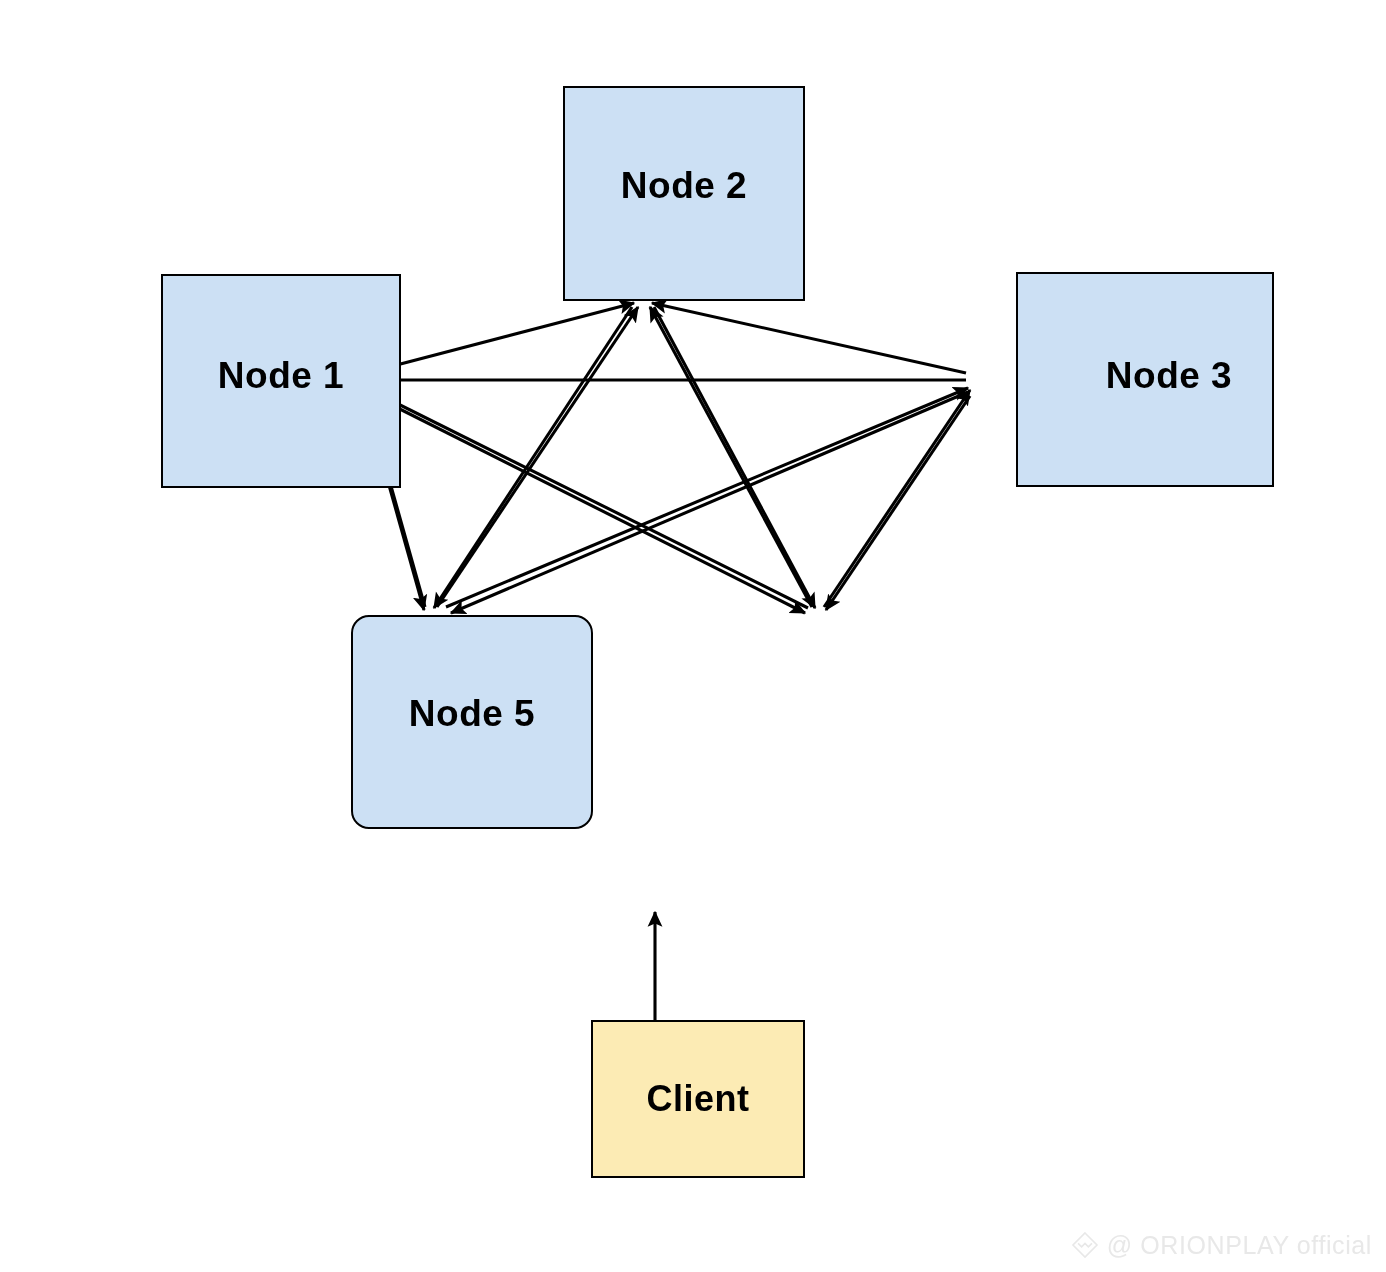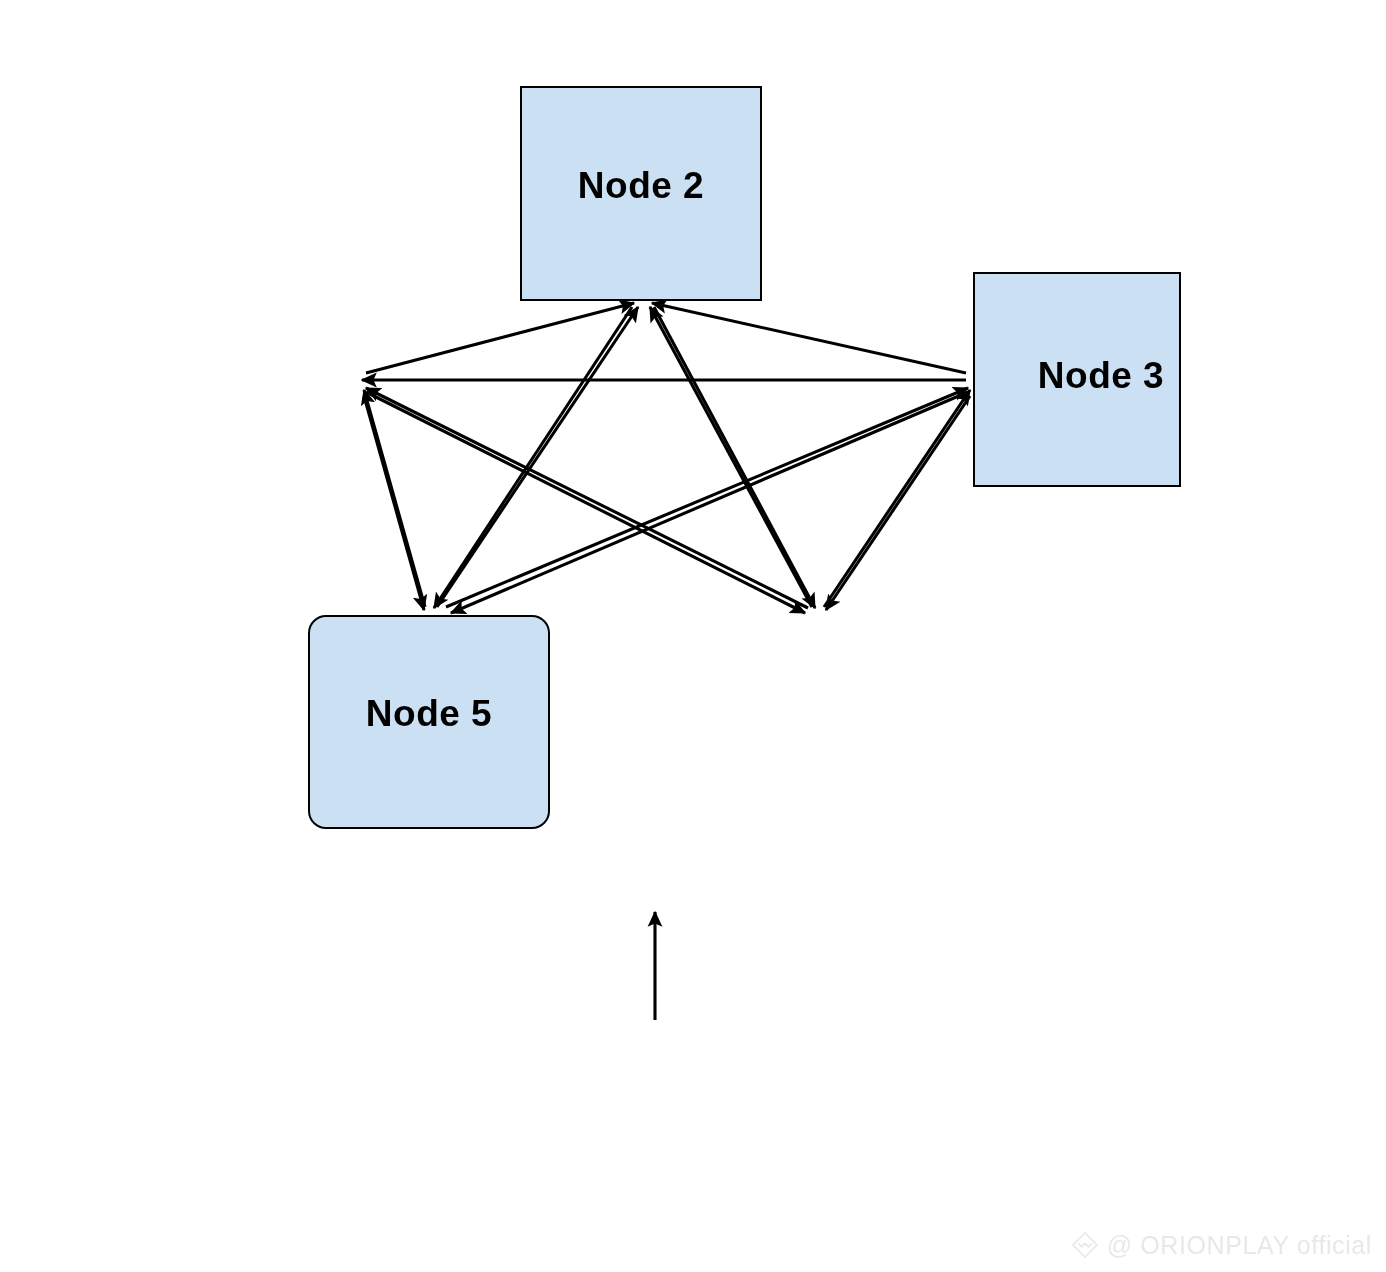--- a/index.html
+++ b/index.html
@@ -29,20 +29,21 @@
     position: absolute;
     box-sizing: border-box;
     border: 2px solid #000000;
     display: flex;
     align-items: center;
     justify-content: center;
     font-weight: bold;
     color: #000000;
     letter-spacing: 0.5px;
     z-index: 5;
+    margin-left: 43px;
   }
   .node-blue { background: #cce0f4; }
   .node-yellow { background: #fcebb4; }
   .node-label {
     display: block;
     line-height: 1;
     white-space: nowrap;
   }
   #watermark {
     position: absolute;
@@ -84,28 +85,34 @@
         <line x1="364" y1="396" x2="424" y2="610" marker-end="url(#arrow)"></line>
         <line x1="632" y1="307" x2="434" y2="608" marker-end="url(#arrow)"></line>
         <line x1="968" y1="392" x2="451" y2="613" marker-end="url(#arrow)"></line>
         <line x1="366" y1="392" x2="805" y2="613" marker-end="url(#arrow)"></line>
         <line x1="654" y1="307" x2="815" y2="608" marker-end="url(#arrow)"></line>
         <line x1="970" y1="396" x2="826" y2="610" marker-end="url(#arrow)"></line>
         <line x1="655" y1="1020" x2="655" y2="912" marker-end="url(#arrow)"></line>
       </g>
   </svg>
 
+  <div class="node node-blue" id="box-node1" style="left: 118px; top: 274px; width: 240px; height: 214px; background: rgb(204, 224, 244); font-size: 37px;">
+    <span class="node-label" style="transform: translateY(-6px);">Node 1</span>
+  </div>
   <div class="node node-blue" id="box-node2" style="left: 520px; top: 86px; width: 242px; height: 215px; background: rgb(204, 224, 244); font-size: 37px;">
     <span class="node-label" style="transform: translateY(-8px);">Node 2</span>
   </div>
-  <div class="node node-blue" id="box-node3" style="left: 973px; top: 272px; width: 208px; height: 215px; background: rgb(204, 224, 244); font-size: 37px; padding-left: 48px;">
+  <div class="node node-blue" id="box-node3" style="left: 973px; top: 272px; width: 258px; height: 215px; background: rgb(204, 224, 244); font-size: 37px; padding-left: 48px;">
     <span class="node-label" style="transform: translateY(-4px);">Node 3</span>
   </div>
   <div class="node node-blue" id="box-node5" style="left: 308px; top: 615px; width: 242px; height: 214px; background: rgb(204, 224, 244); font-size: 37px; border-radius: 18px;">
     <span class="node-label" style="transform: translateY(-9px);">Node 5</span>
+  </div>
+  <div class="node node-yellow" id="box-client" style="left: 548px; top: 1020px; width: 214px; height: 158px; background: rgb(252, 235, 180); font-size: 36px;">
+    <span class="node-label">Client</span>
   </div>
 
   <div id="watermark">
     <svg class="wm-logo" width="30" height="30" viewBox="0 0 32 32" xmlns="http://www.w3.org/2000/svg">
       <g fill="none" stroke="#e8e8e8" stroke-width="1.7">
         <path d="M16 3.2 L28.8 16 L16 28.8 L3.2 16 Z"></path>
         <path d="M8.6 14.2 L12.4 18.0 L16 14.4 L19.6 18.0 L23.4 14.2"></path>
       </g>
     </svg>
     <span class="wm-text">@ ORIONPLAY official</span>

